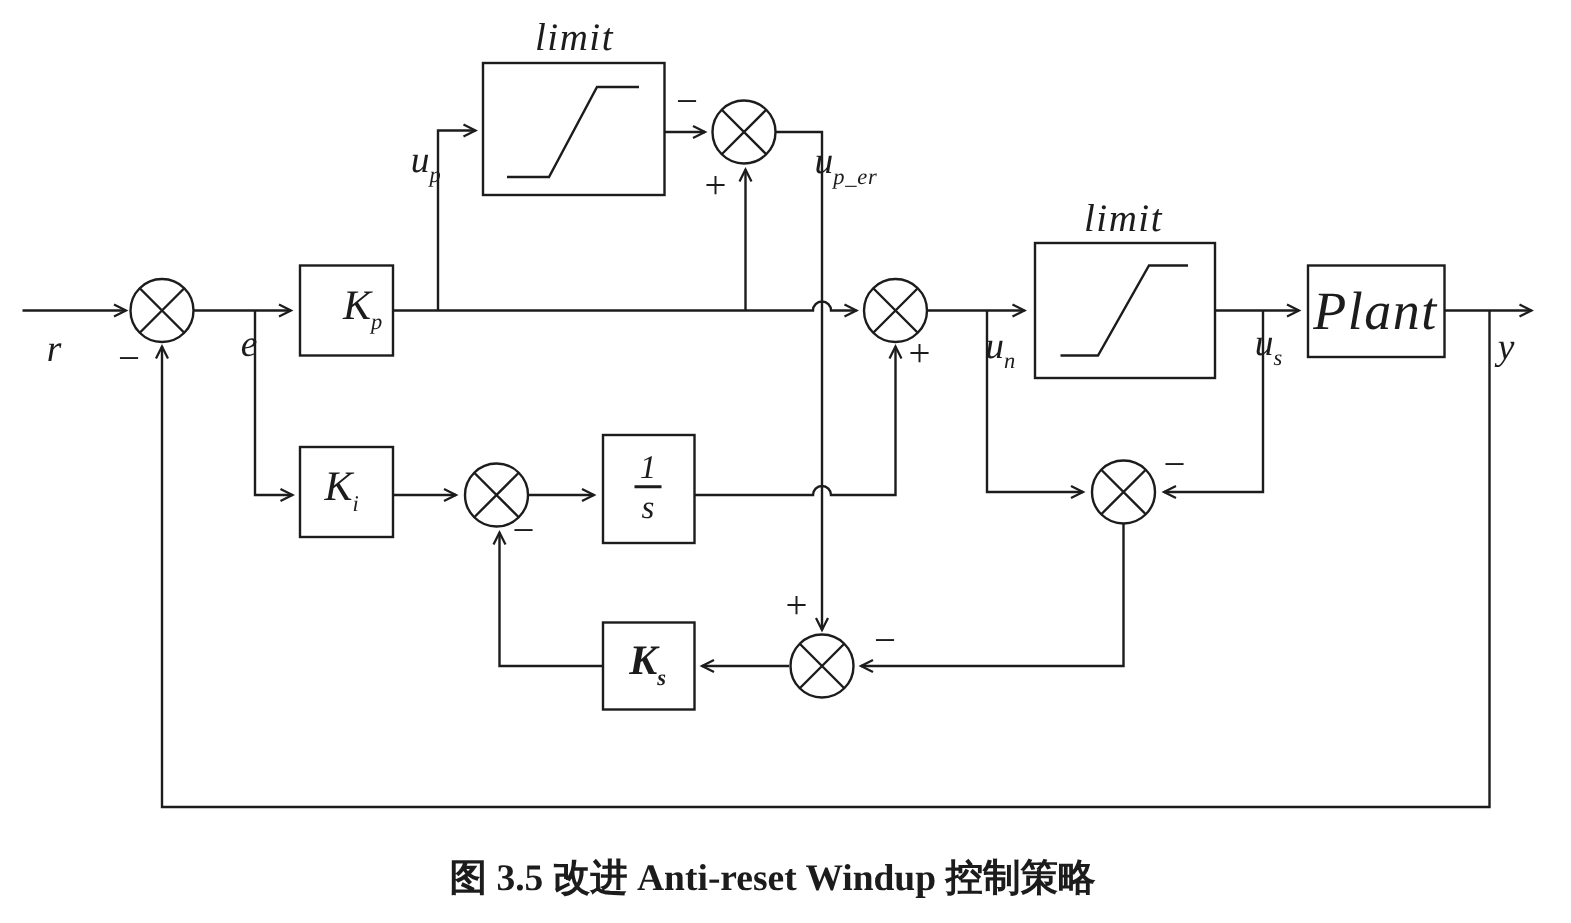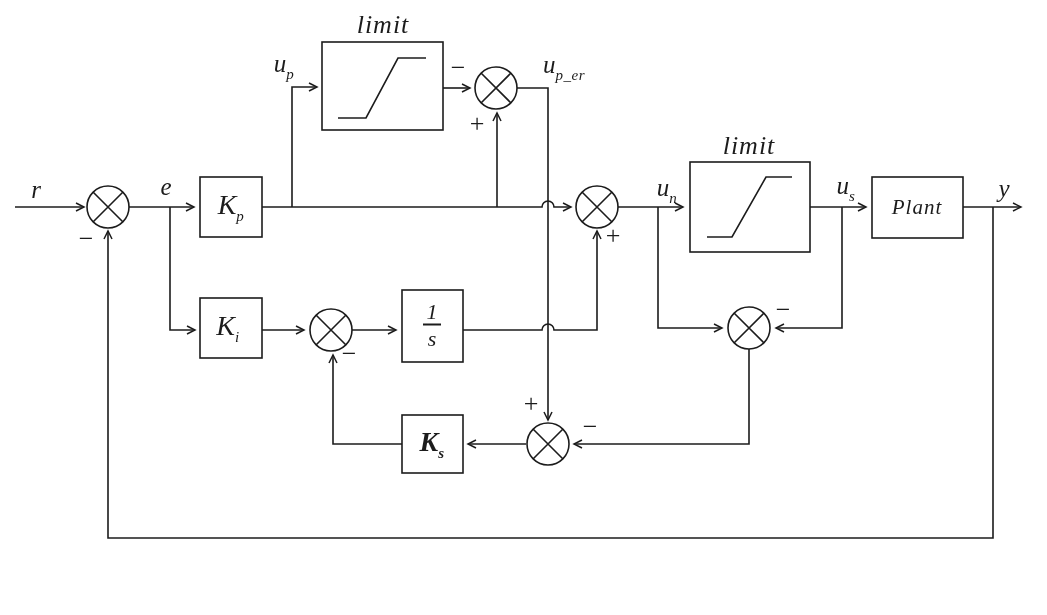--- a/index.html
+++ b/index.html
@@ -5,25 +5,25 @@
   html,body { margin:0; padding:0; background:#ffffff; }
   .stage {
     position:relative; width:1047px; height:615px; background:#fff;
     font-family:"Liberation Serif", serif; color:#1c1c1c; overflow:hidden;
   }
   svg.lines { position:absolute; left:0; top:0; }
   .lbl {
     position:absolute; transform:translate(-50%,-50%);
     font-style:italic; white-space:nowrap; line-height:1;
   }
-  .sig { font-size:25px; }
+  .sig { font-size:25px;margin-top:44px; }
   .sub { font-size:15px; font-style:italic; vertical-align:-7px; letter-spacing:0.5px; }
   .blk-lbl { font-size:28px; }
   .limit-lbl { font-size:26px; letter-spacing:1px; }
-  .plant-lbl { font-size:21px; letter-spacing:1px; }
+  .plant-lbl { font-size:36px; letter-spacing:1px; }
   .sign { font-size:26px; font-style:normal; }
   .frac { display:flex; flex-direction:column; align-items:center; font-size:22px; }
   .frac .bar { width:18px; height:2px; background:#1c1c1c; margin:1px 0 2px 0; }
   .caption {
     position:absolute; left:515px; top:568px; transform:translateX(-50%);
     font-style:normal; font-weight:bold; font-size:25px; white-space:nowrap;
   }
 </style>
 </head>
 <body>
@@ -99,35 +99,36 @@
   </svg>
 
   <div class="lbl sig" style="left:36px; top:189px;"><span>r</span></div>
   <div class="lbl sig" style="left:166px; top:186px;"><span>e</span></div>
   <div class="lbl sig" style="left:284px; top:66px;"><span>u</span><span class="sub">p</span></div>
   <div class="lbl sig" style="left:564px; top:67px;text-align:center;"><span>u</span><span class="sub">p_er</span></div>
   <div class="lbl sig" style="left:667px; top:190px;"><span>u</span><span class="sub">n</span></div>
   <div class="lbl sig" style="left:846px; top:188px;"><span>u</span><span class="sub">s</span></div>
   <div class="lbl sig" style="left:1004px; top:188px;"><span>y</span></div>
 
-  <div class="lbl blk-lbl" style="left:231px; top:207px;"><span>K</span><span class="sub">p</span></div>
+  <div class="lbl blk-lbl" style="left:242px; top:207px;"><span>K</span><span class="sub">p</span></div>
   <div class="lbl blk-lbl" style="left:228px; top:328px;"><span>K</span><span class="sub">i</span></div>
   <div class="lbl blk-lbl" style="left:432px; top:444px;font-weight:bold;"><span>K</span><span class="sub">s</span></div>
   <div class="lbl frac" style="left:432px; top:325px;">
     <span>1</span>
     <span class="bar"></span>
     <span>s</span>
   </div>
   <div class="lbl limit-lbl" style="left:383px; top:25px;">limit</div>
   <div class="lbl limit-lbl" style="left:749px; top:146px;">limit</div>
   <div class="lbl plant-lbl" style="left:917px; top:207px;">Plant</div>
 
   <div class="lbl sign" style="left:86px; top:239px;">−</div>
   <div class="lbl sign" style="left:458px; top:68px;">−</div>
   <div class="lbl sign" style="left:477px; top:124px;">+</div>
   <div class="lbl sign" style="left:613px; top:236px;">+</div>
   <div class="lbl sign" style="left:349px; top:354px;">−</div>
   <div class="lbl sign" style="left:531px; top:404px;">+</div>
   <div class="lbl sign" style="left:590px; top:427px;">−</div>
   <div class="lbl sign" style="left:783px; top:310px;">−</div>
 
+  <div class="caption">图 3.5 改进 Anti-reset Windup 控制策略</div>
 
 </div>
 
 </body></html>

